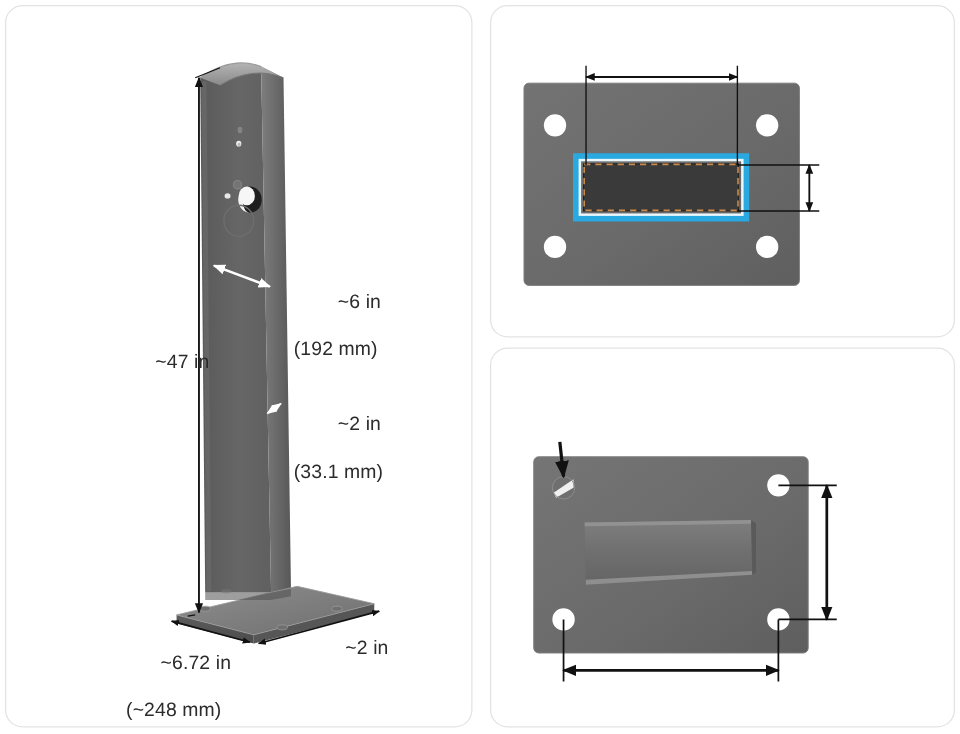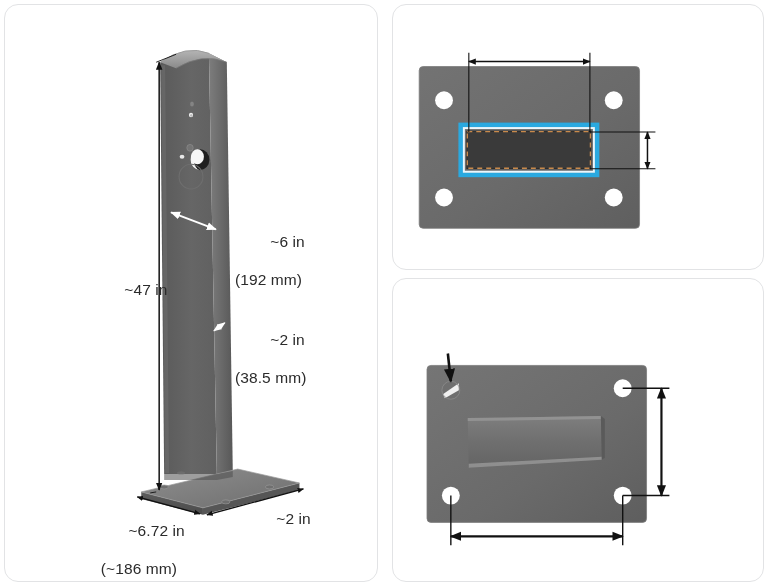--- a/index.html
+++ b/index.html
@@ -154,26 +154,26 @@
         <span>~47 in</span>
       </div>
 
       <div class="dim" id="t-6">
         <span>~6 in</span>
         <span class="l2">(192 mm)</span>
       </div>
 
       <div class="dim" id="t-2">
         <span>~2 in</span>
-        <span class="l2">(38.5 mm)</span>
+        <span class="l2">(33.1 mm)</span>
       </div>
 
       <div class="dim" id="t-975">
         <span>~6.72 in</span>
-        <span class="l2">(~186 mm)</span>
+        <span class="l2">(~248 mm)</span>
       </div>
 
       <div class="dim" id="t-7">
         <span>~2 in</span>
       </div>
     </div>
   </div>
 
   <div class="panel" id="panel-top">
     <div class="stage">

